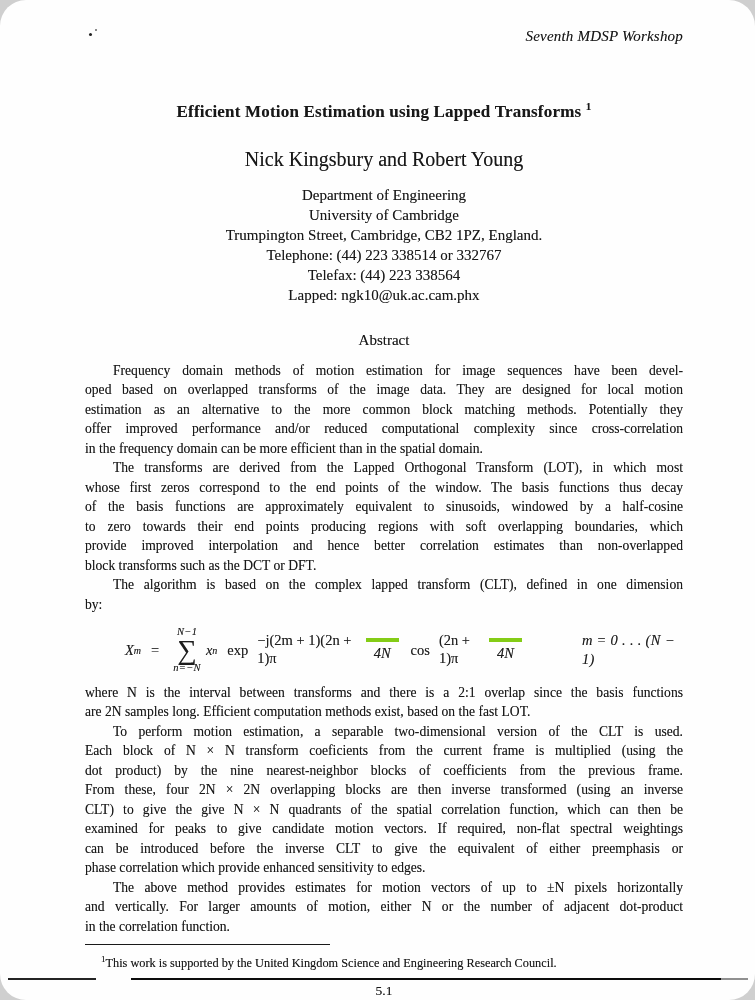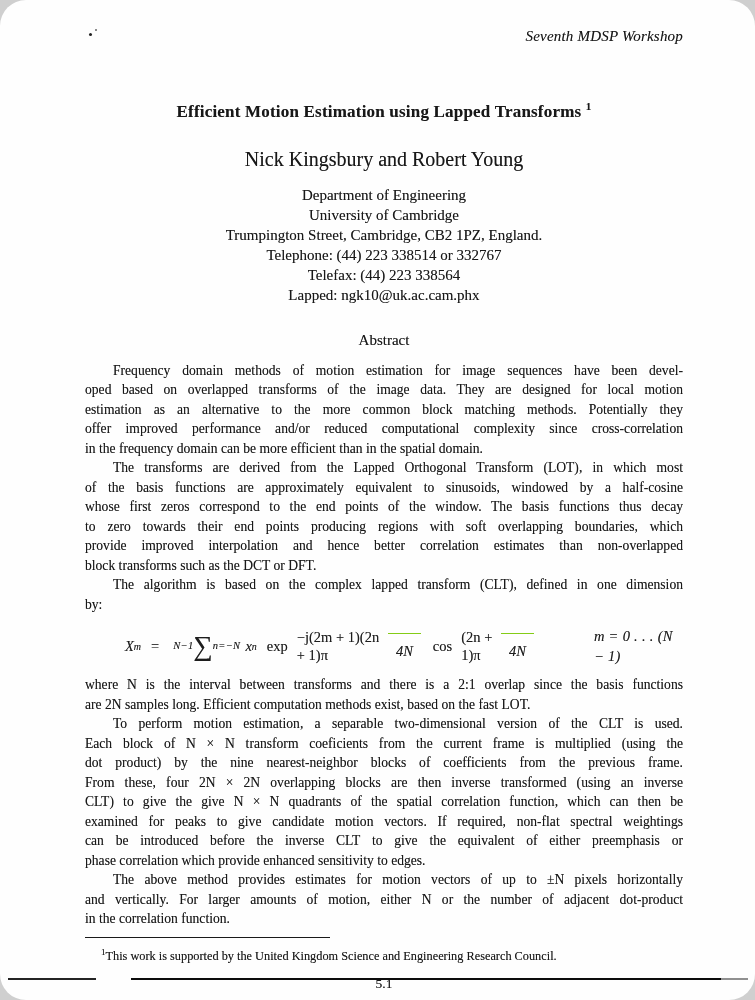--- a/index.html
+++ b/index.html
@@ -38,27 +38,27 @@
   
   .eq-row {
     display: flex;
     align-items: center;
     margin: 13px 0 9px 40px;
     font-size: 14.5px;
     color: #1d1d1d;
   }
   .mi { font-style: italic; }
   .eq-row sub { font-size: 10px; font-style: italic; }
-  .sum-stack { display: inline-flex; align-items: center; line-height: 1; margin: 0 5px 0 10px; }
+  .sum-stack { display: inline-flex; flex-direction: column; align-items: center; line-height: 1; margin: 0 5px 0 10px; }
   .sum-limit { font-size: 10.5px; font-style: italic; letter-spacing: 0.3px; }
   .sigma { font-size: 27px; line-height: 0.95; font-style: normal; }
   .op { margin: 0 4px 0 10px; }
   .frac { display: inline-flex; align-items: center; line-height: 1.25; margin: 0 2px; }
   .frac .num { padding: 0 3px 2px; }
-  .frac .den { border-top: 1px solid #84cc16; padding: 8px 8px 0; }
+  .frac .den { border-top: 4px solid #84cc16; padding: 2px 8px 0; }
   .eq-range { margin-left: 58px; letter-spacing: 0.3px; }
 
   
   .footnote-rule { width: 245px; height: 1px; background: #1a1a1a; margin: 8px 0 6px 0; }
   .footnote { font-size: 12.3px; line-height: 16px; text-indent: 16px; }
   .footnote sup { font-size: 9px; }
 
   .page-number { text-align: center; font-size: 13.5px; margin-top: 12px; }
 
   
@@ -101,22 +101,22 @@
       <div>
           <div class="para indent">
             <div class="line first">Frequency domain methods of motion estimation for image sequences have been devel-</div>
             <div class="line">oped based on overlapped transforms of the image data. They are designed for local motion</div>
             <div class="line">estimation as an alternative to the more common block matching methods. Potentially they</div>
             <div class="line">offer improved performance and/or reduced computational complexity since cross-correlation</div>
             <div class="line last">in the frequency domain can be more efficient than in the spatial domain.</div>
           </div>
           <div class="para indent">
             <div class="line first">The transforms are derived from the Lapped Orthogonal Transform (LOT), in which most</div>
+            <div class="line">whose first zeros correspond to the end points of the window. The basis functions thus decay</div>
             <div class="line">of the basis functions are approximately equivalent to sinusoids, windowed by a half-cosine</div>
-            <div class="line">whose first zeros correspond to the end points of the window. The basis functions thus decay</div>
             <div class="line">to zero towards their end points producing regions with soft overlapping boundaries, which</div>
             <div class="line">provide improved interpolation and hence better correlation estimates than non-overlapped</div>
             <div class="line last">block transforms such as the DCT or DFT.</div>
           </div>
           <div class="para indent">
             <div class="line first">The algorithm is based on the complex lapped transform (CLT), defined in one dimension</div>
             <div class="line last">by:</div>
           </div>
         </div>
 

